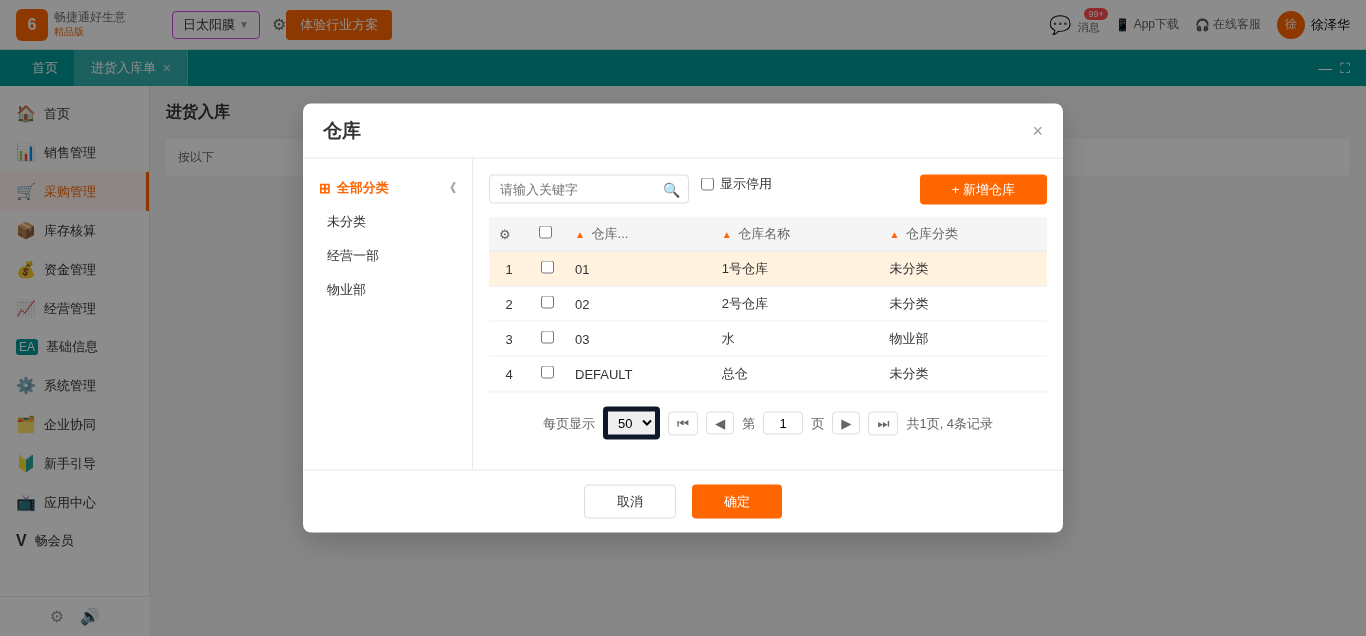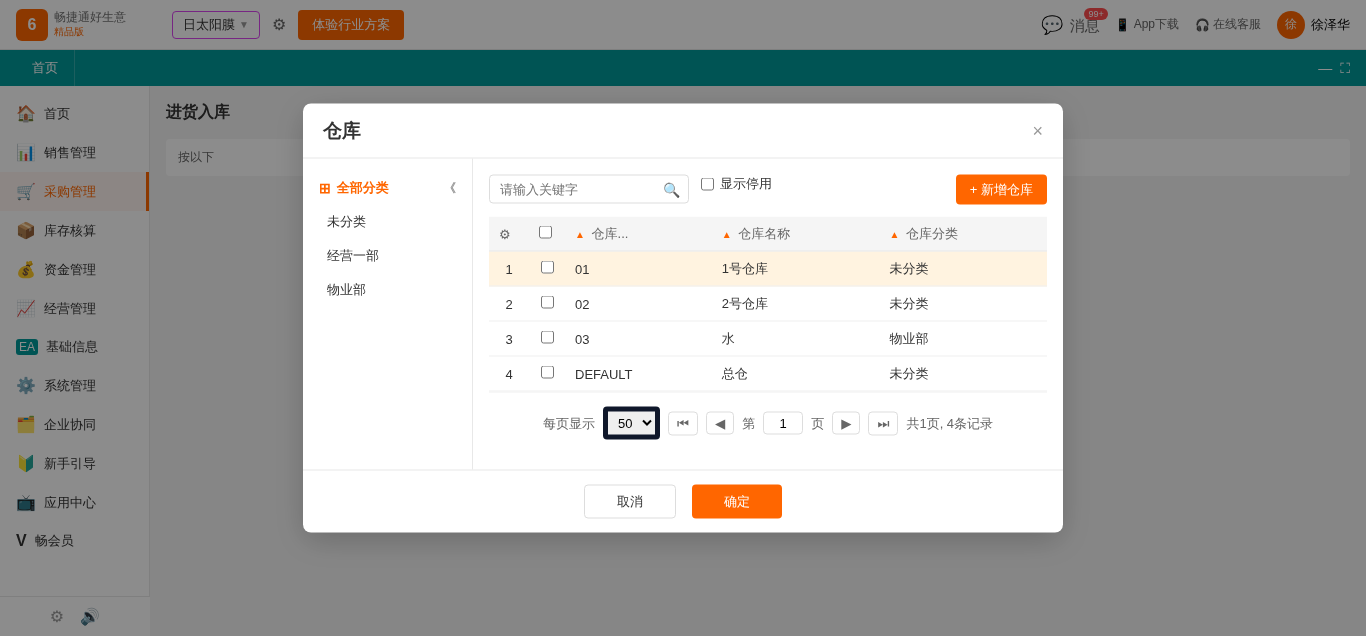--- a/index.html
+++ b/index.html
@@ -138,21 +138,21 @@
       position: relative; flex: 0 0 200px;
     }
     .search-input {
       width: 100%; border: 1px solid #ddd; border-radius: 4px;
       padding: 6px 28px 6px 10px; font-size: 13px; outline: none; color: #333;
     }
     .search-icon-btn { position: absolute; right: 8px; top: 50%; transform: translateY(-50%); color: #999; cursor: pointer; font-size: 14px; }
     .show-disabled { display: flex; align-items: center; gap: 6px; font-size: 13px; color: #333; }
     .add-btn {
       margin-left: auto; background: #ff6600; color: #fff; border: none; border-radius: 4px;
-      padding: 6px 14px; cursor: pointer; font-size: 13px; display: flex; align-items: center; gap: 4px;
+      padding: 6px 32px; cursor: pointer; font-size: 13px; display: flex; align-items: center; gap: 4px;
     }
 
     
     .warehouse-table { width: 100%; border-collapse: collapse; font-size: 13px; }
     .warehouse-table th {
       background: #f5f5f5; padding: 8px 10px; text-align: left;
       border-bottom: 1px solid #e8e8e8; color: #666; font-weight: normal;
     }
     .warehouse-table td {
       padding: 8px 10px; border-bottom: 1px solid #f0f0f0; color: #333;
@@ -222,27 +222,27 @@
     </div>
   </div>
 
   <div class="store-selector" style="margin-left: 16px;">
     <span>日太阳膜</span>
     <span class="arrow">▼</span>
   </div>
 
   <span class="gear-btn" style="margin-left: 12px;">⚙</span>
 
-  <button class="btn-trial" style="margin-left: 12px;">体验行业方案</button>
+  <button class="btn-trial" style="">体验行业方案</button>
 
   <div class="header-actions">
     <div class="notif-badge">
       <span class="notif-icon">💬</span>
       <span class="badge">99+</span>
-      <span style="font-size:15px; color:#666; margin-left:2px;">消息</span>
+      <span style="font-size:11px; color:#666; margin-left:2px;">消息</span>
     </div>
     <div class="header-link">
       <span>📱</span>
       <span>App下载</span>
     </div>
     <div class="header-link">
       <span>🎧</span>
       <span>在线客服</span>
     </div>
     <div class="user-info">
@@ -250,20 +250,24 @@
         <span>徐</span>
       </div>
       <span>徐泽华</span>
     </div>
   </div>
 </div>
 
 <div class="nav-tabs">
   <div class="nav-tab">
     <span>首页</span>
+  </div>
+  <div class="nav-tab active">
+    <span>进货入库单</span>
+    <span class="nav-tab-close">✕</span>
   </div>
   <div class="nav-tab-controls">
     <span class="nav-ctrl-btn">—</span>
     <span class="nav-ctrl-btn">⛶</span>
   </div>
 </div>
 
 <div class="main-layout">
 
   <div class="sidebar">

